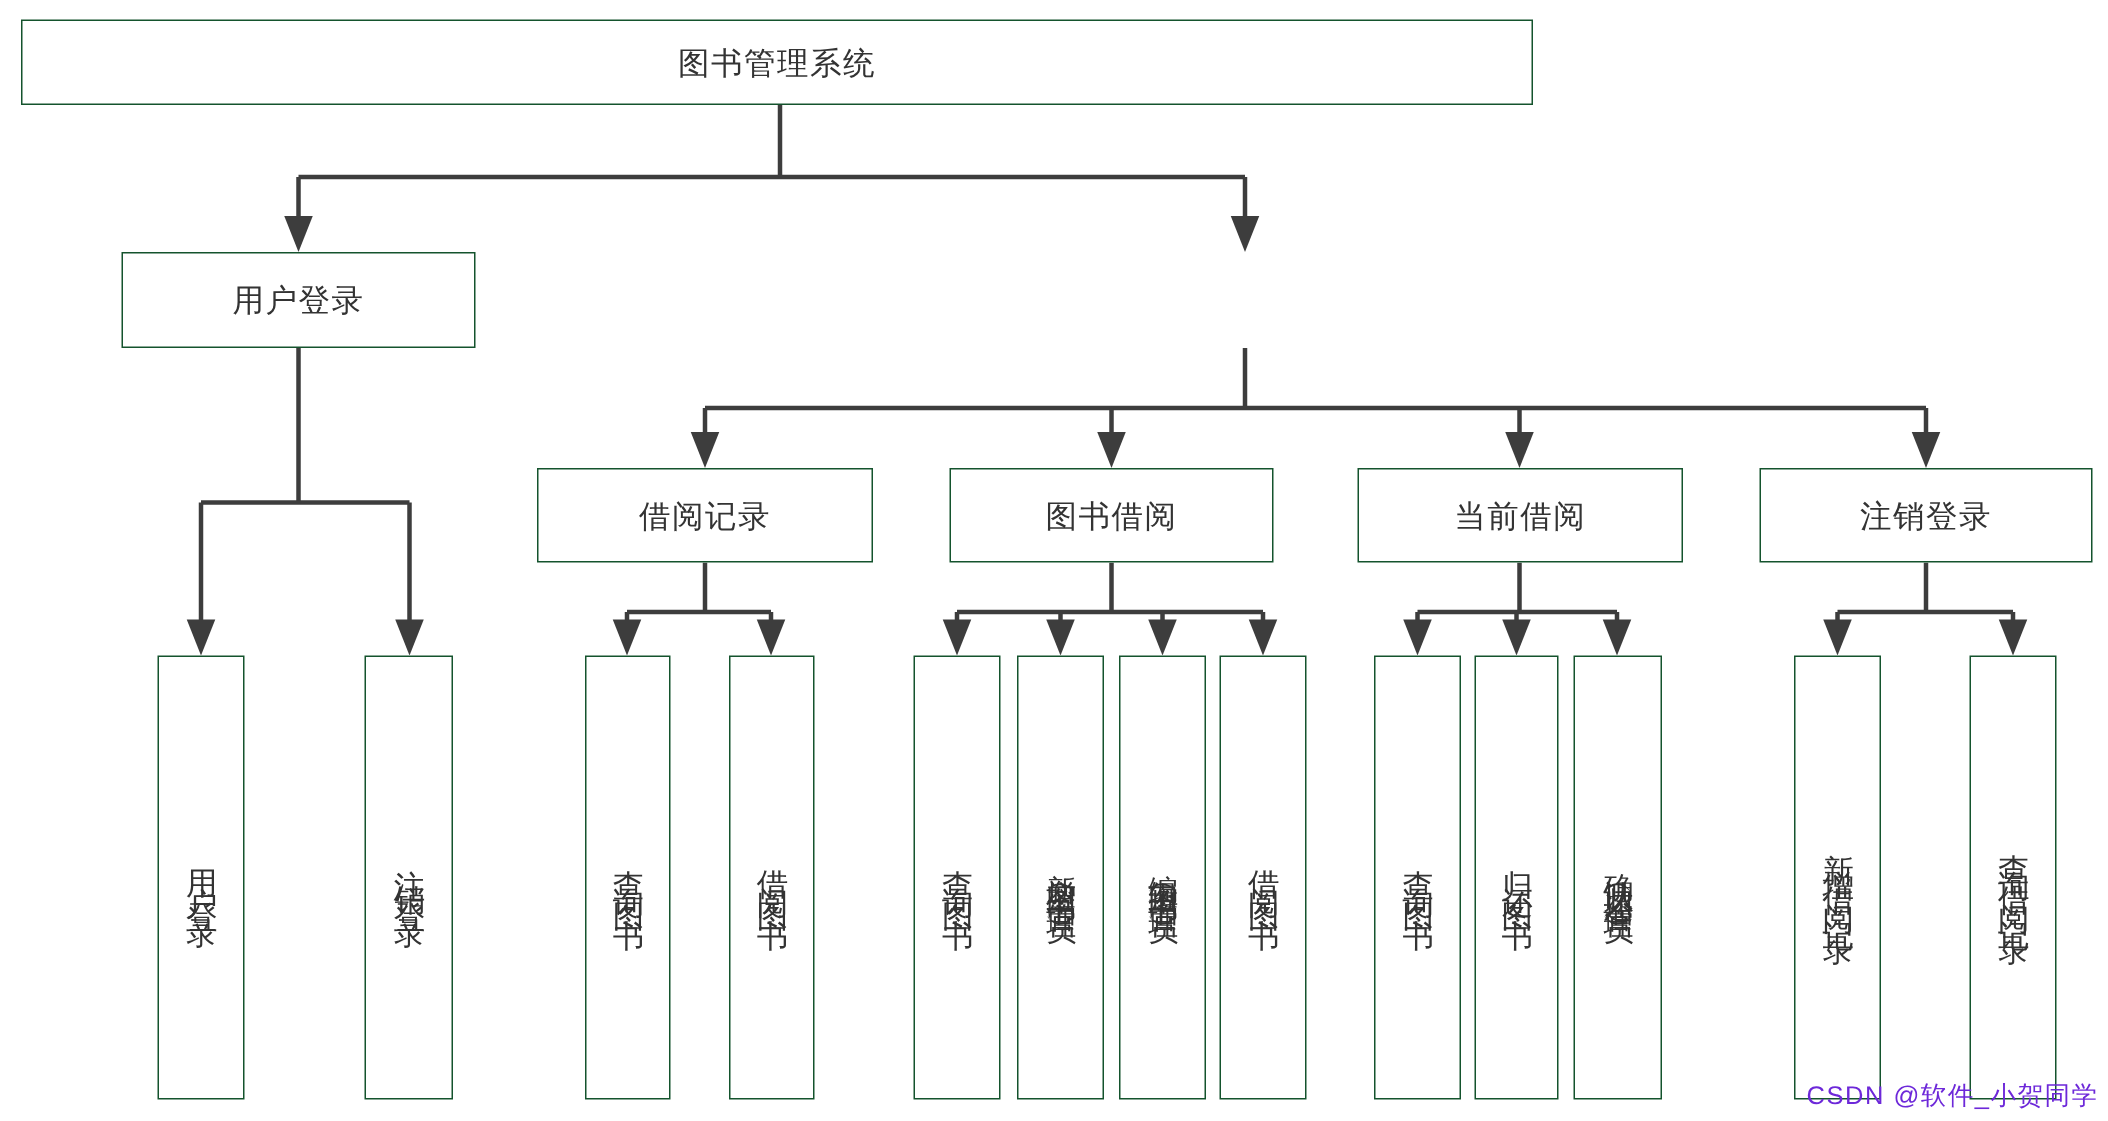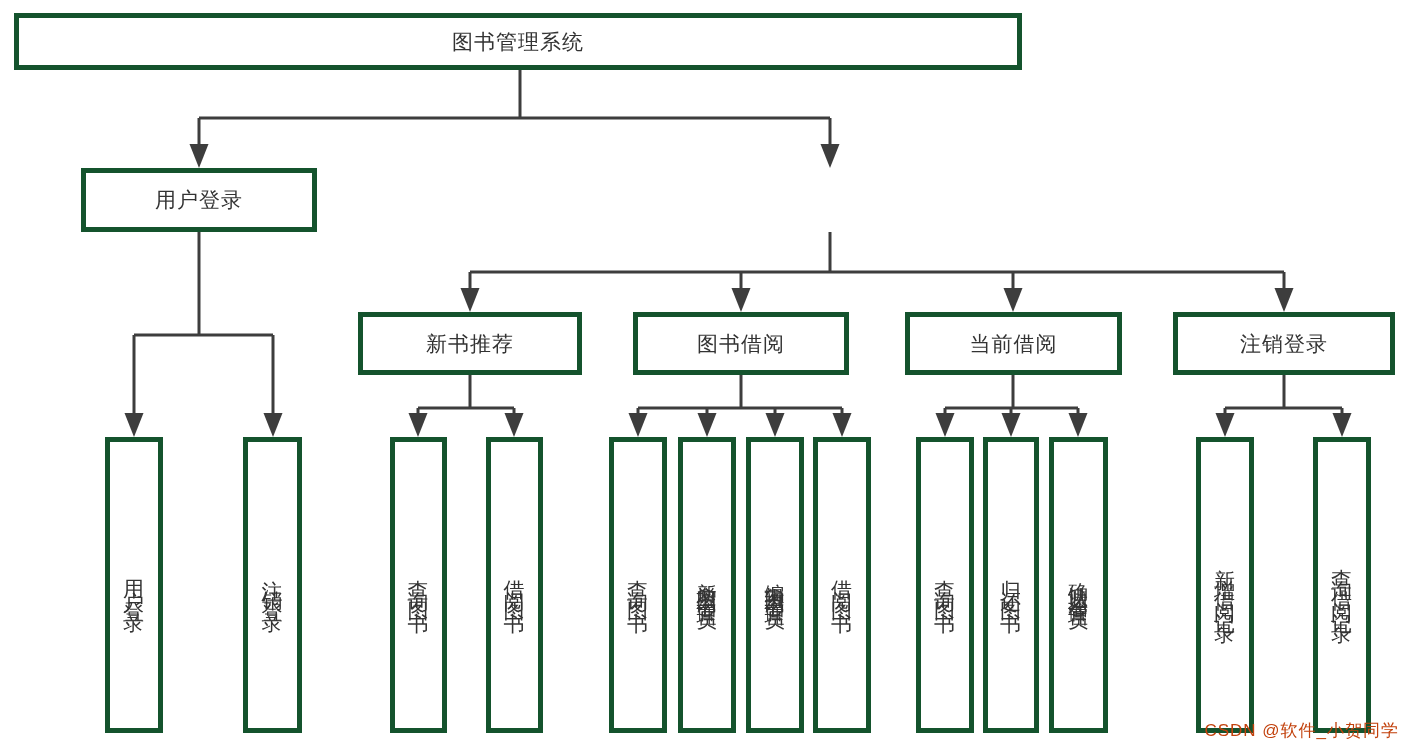--- a/index.html
+++ b/index.html
@@ -10,21 +10,21 @@
     font-family:"Liberation Sans", sans-serif;
     overflow:hidden;
   }
   .wires{position:absolute;left:0;top:0;}
   .wires path{stroke:#3d3d3d;stroke-width:3;fill:none;}
   .wires polygon{fill:#3d3d3d;stroke:none;}
   .node{
     position:absolute;
     box-sizing:border-box;
     background:#ffffff;
-    border:5px solid #14532d;
+    border:1px solid #14532d;
     display:flex;align-items:center;justify-content:center;
     color:#333333;
     font-size:21px;
     letter-spacing:1px;
     text-align:center;
   }
   .lvl2{top:168px;height:64px;}
   .lvl3{top:312px;height:63px;}
   .leaf{top:437px;height:296px;}
   .v{
@@ -35,21 +35,21 @@
     line-height:1;
   }
   .v.long{
     letter-spacing:4px;
     font-size:20px;
   }
   .watermark{
     position:absolute;
     right:6px;bottom:5px;
     font-size:17px;
-    color:#c2410c;
+    color:#6d28d9;
     letter-spacing:1px;
     z-index:10;
     pointer-events:none;
   }
 </style>
 </head>
 <body>
 
 <div class="stage">
 
@@ -117,21 +117,21 @@
 
   <div class="node" style="left:14px;top:13px;width:1008px;height:57px">
     <span>图书管理系统</span>
   </div>
 
   <div class="node lvl2" style="left:81px;width:236px">
     <span>用户登录</span>
   </div>
 
   <div class="node lvl3" style="left:358px;width:224px">
-    <span>新书推荐</span>
+    <span>借阅记录</span>
   </div>
   <div class="node lvl3" style="left:633px;width:216px">
     <span>图书借阅</span>
   </div>
   <div class="node lvl3" style="left:905px;width:217px">
     <span>当前借阅</span>
   </div>
   <div class="node lvl3" style="left:1173px;width:222px">
     <span>注销登录</span>
   </div>

